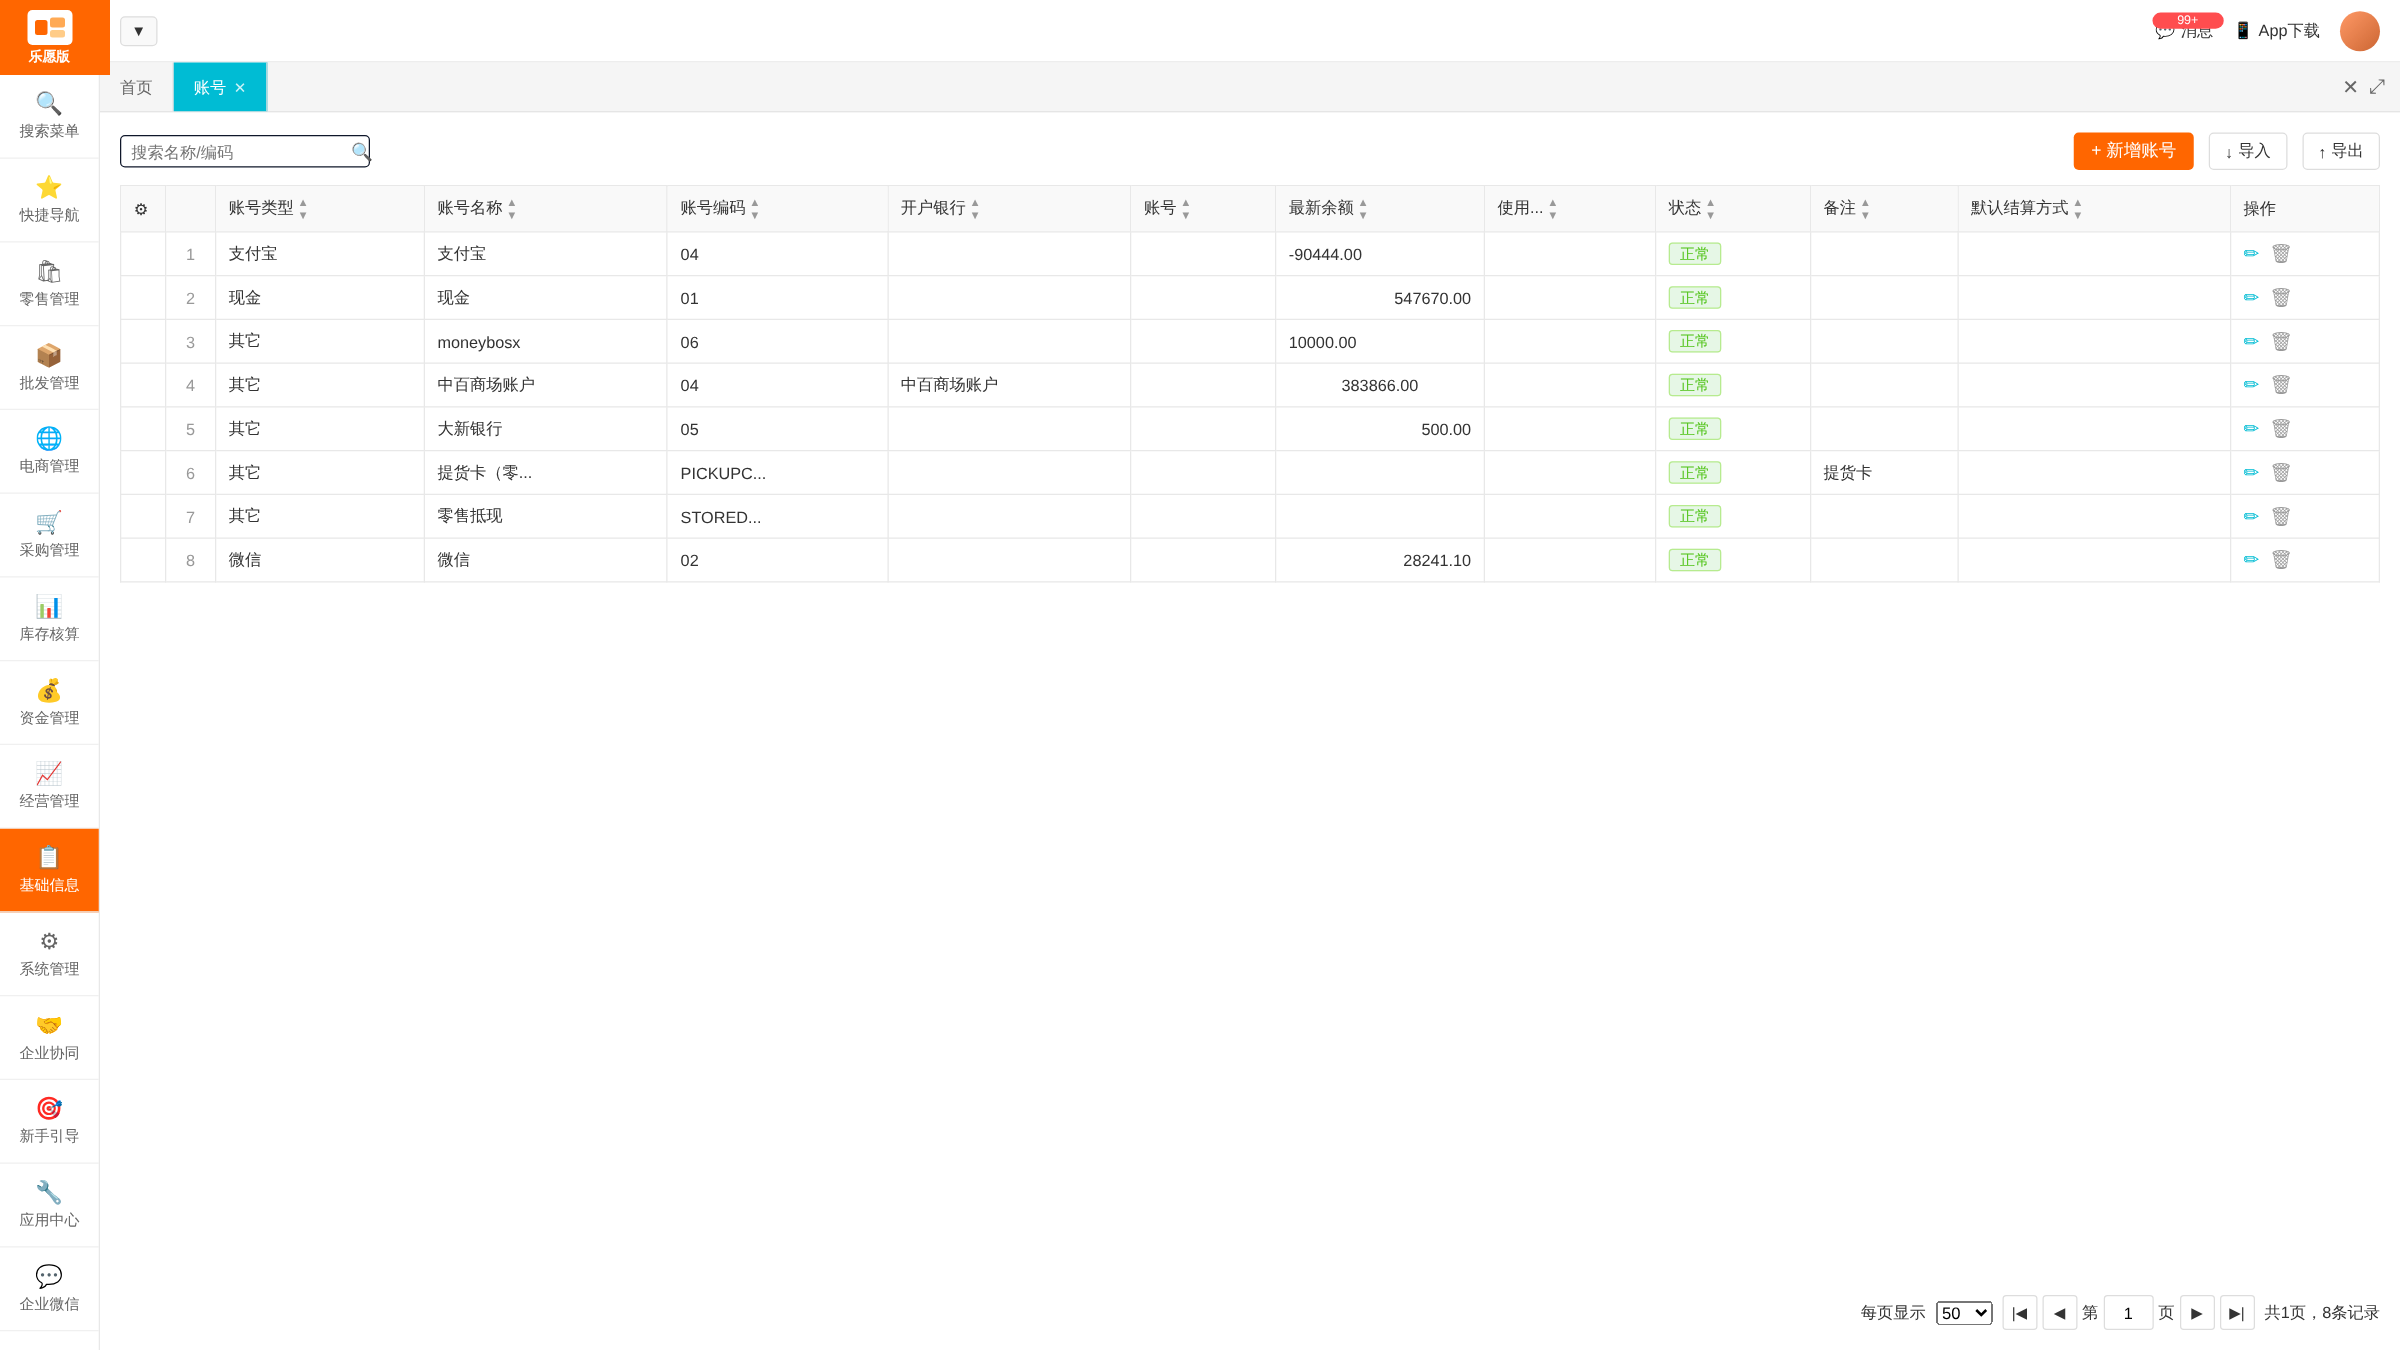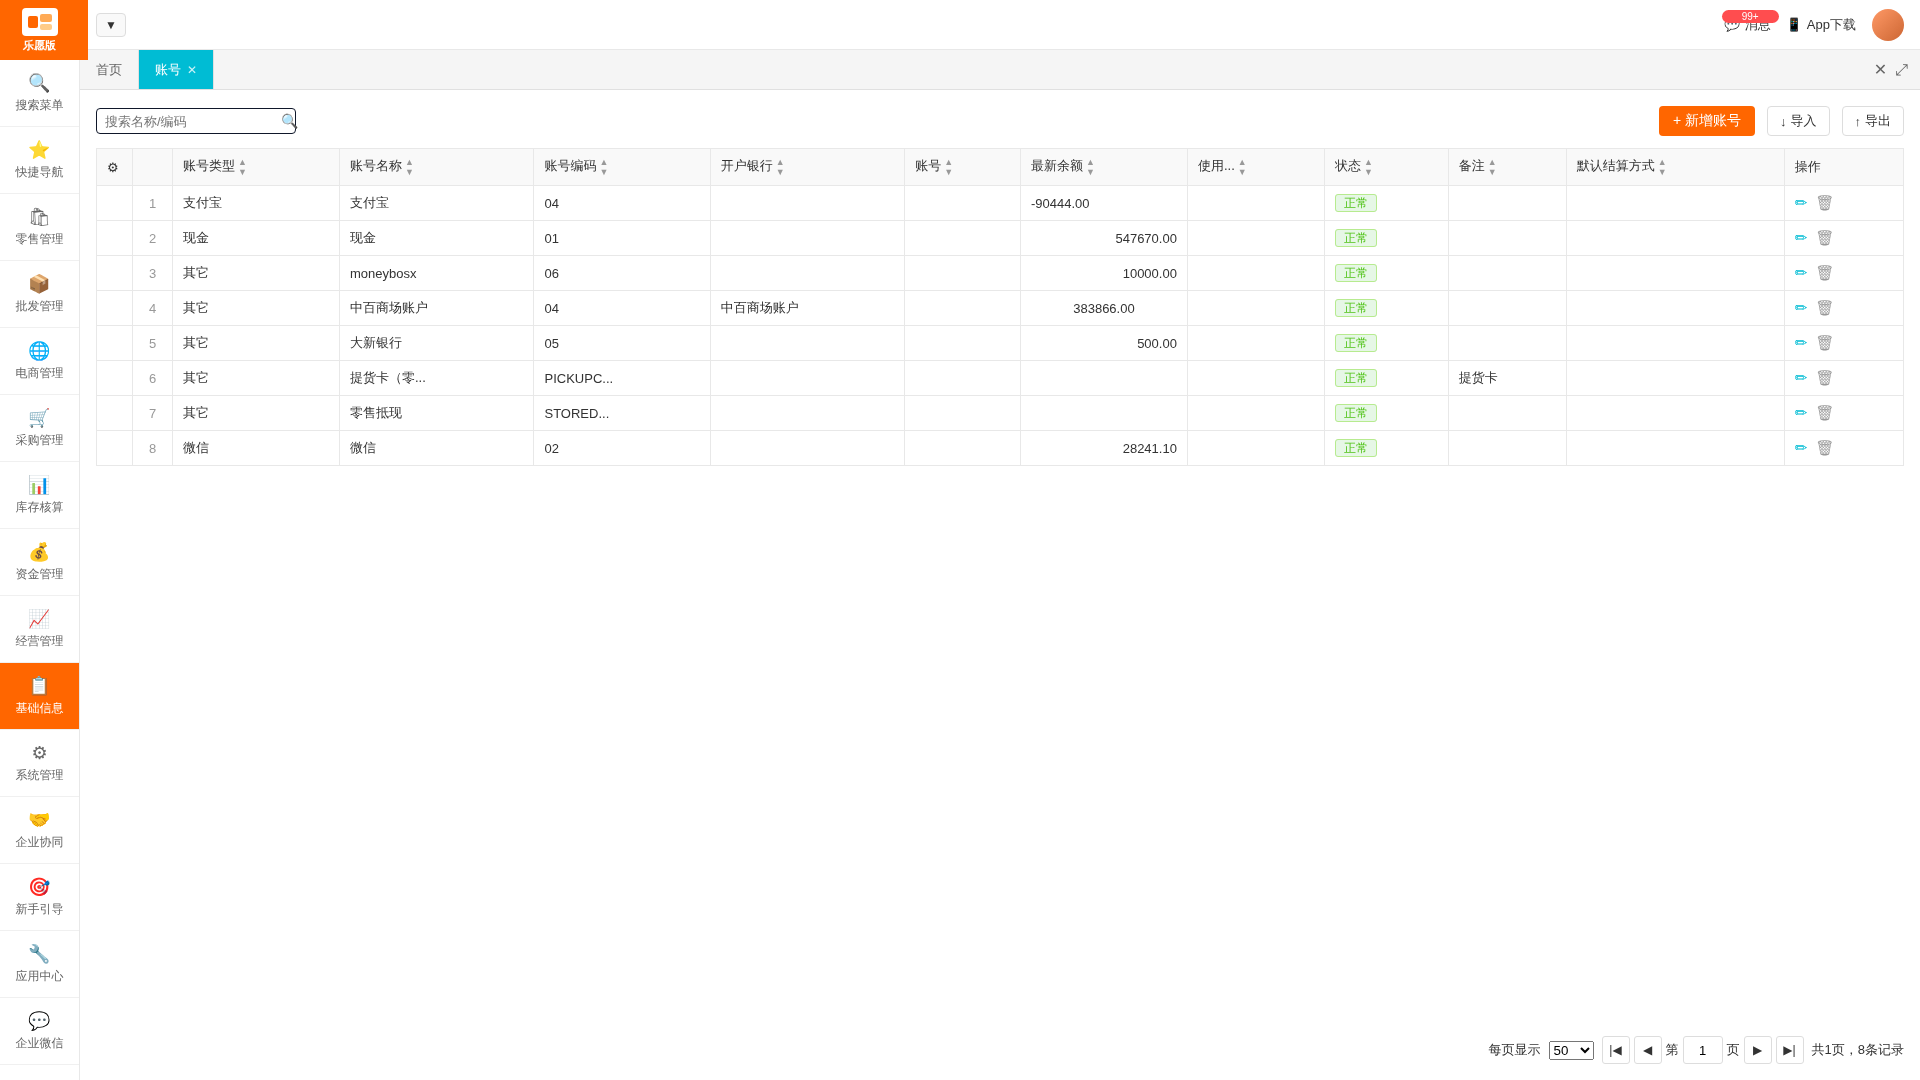--- a/index.html
+++ b/index.html
@@ -570,21 +570,21 @@
     </td>
   </tr>
           <tr>
     <td class="settings-col"></td>
     <td class="row-num">3</td>
     <td>其它</td>
     <td>moneybosx</td>
     <td>06</td>
     <td></td>
     <td></td>
-    <td style="text-align:right">10000.00</td>
+    <td style="">10000.00</td>
     <td></td>
     <td><span class="status-badge">正常</span></td>
     <td></td>
     <td></td>
     <td>
       <div class="action-icons">
         <span class="action-icon" title="编辑">✏</span>
         <span class="action-icon delete" title="删除">🗑</span>
       </div>
     </td>

